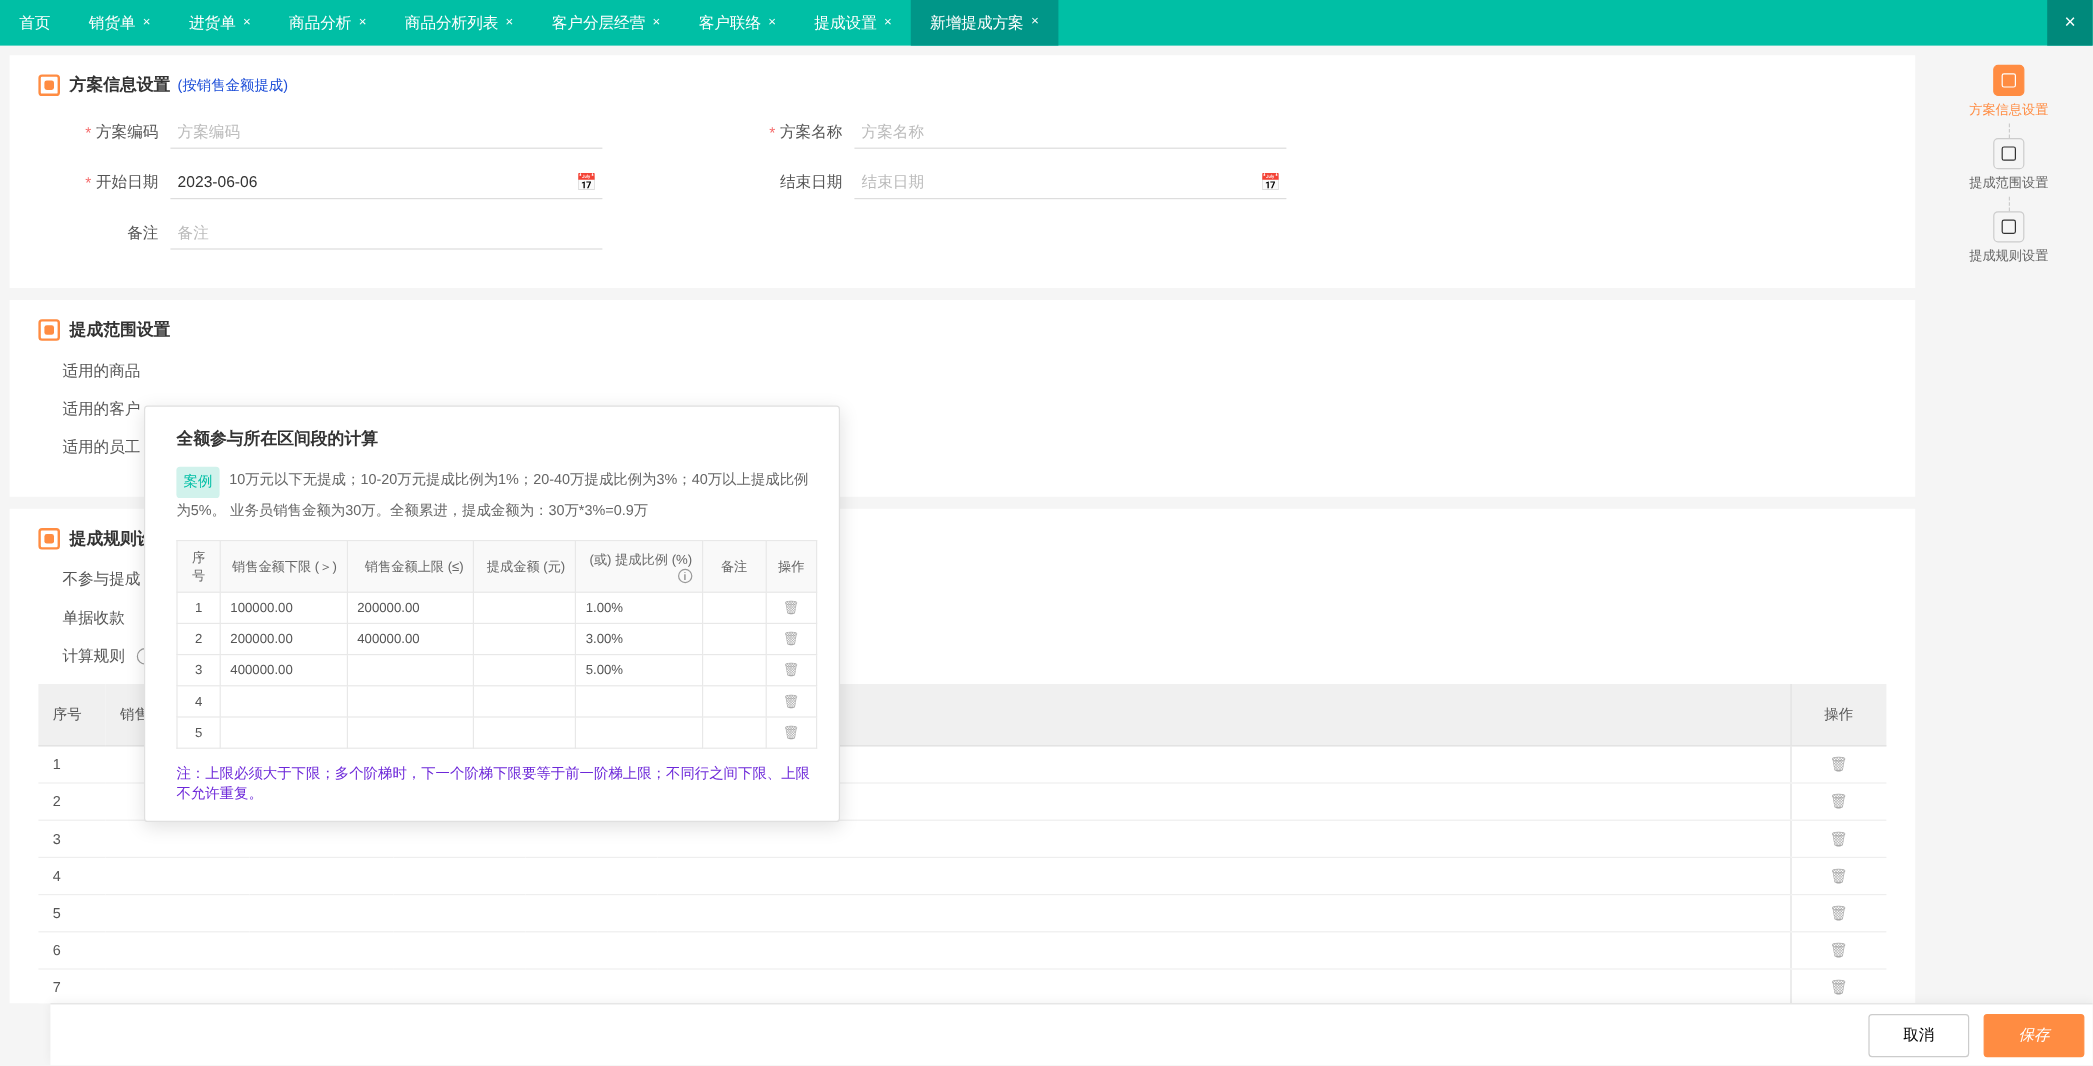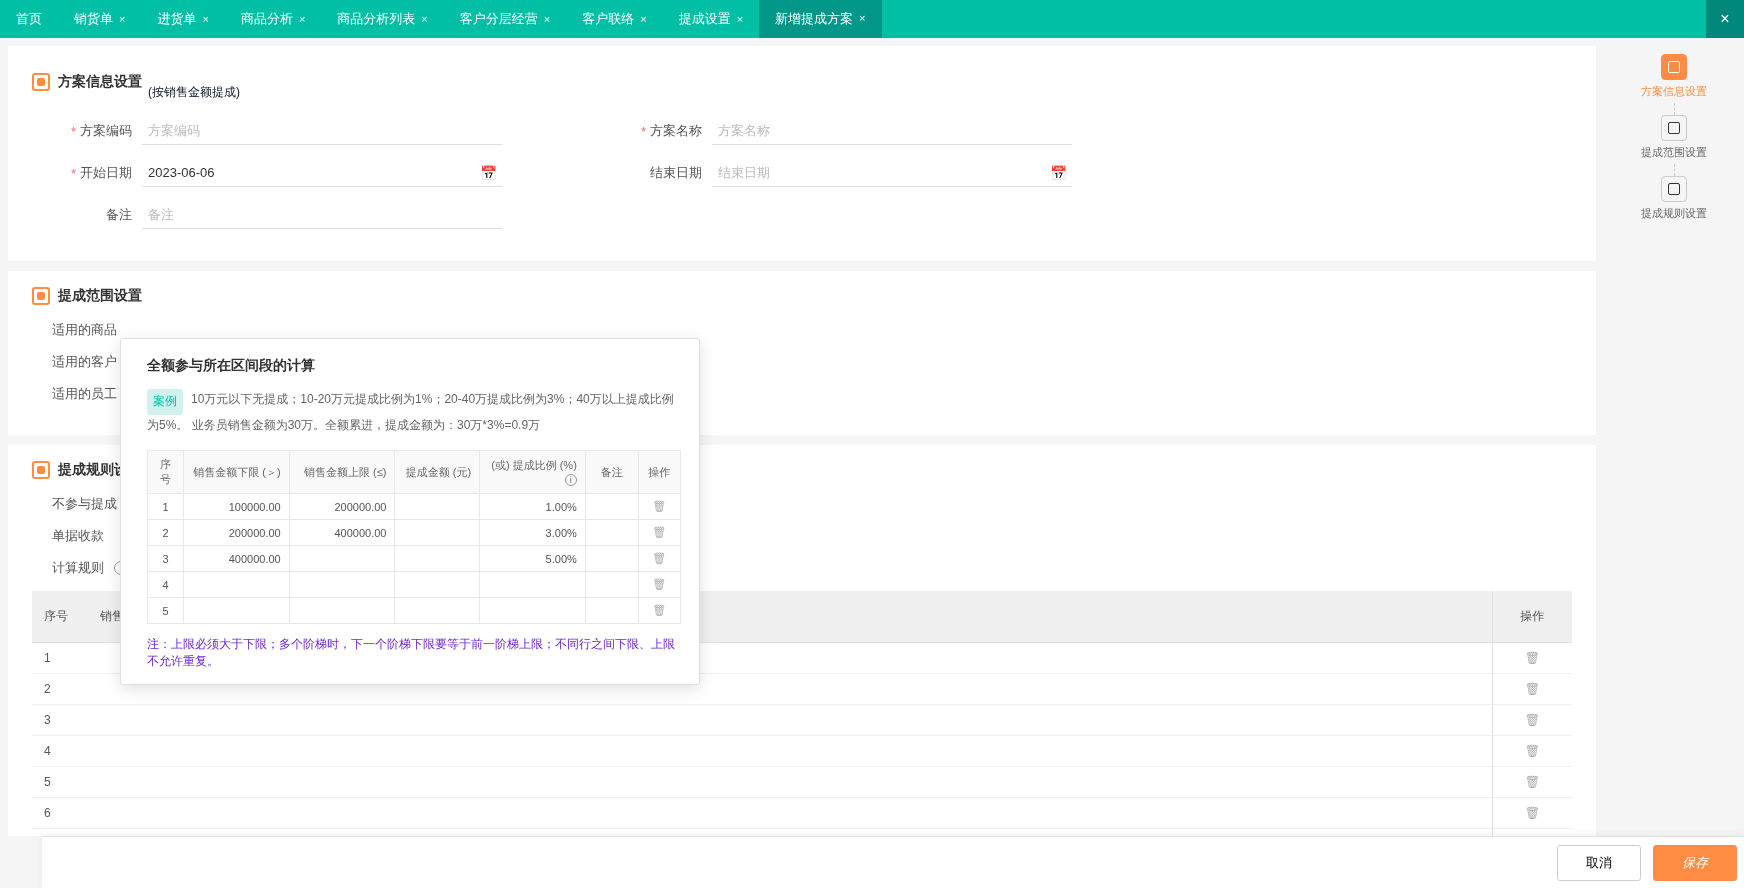--- a/index.html
+++ b/index.html
@@ -101,23 +101,22 @@
       background: #ff8c42;
       border-radius: 2px;
     }
     .section-title {
       font-size: 14px;
       font-weight: bold;
       color: #333;
     }
     .section-subtitle {
       font-size: 12px;
-      color: #0f172a;
+      color: #1d4ed8;
       margin-left: 6px;
-      margin-top: 22px;
     }
     
     .form-row {
       display: flex;
       margin-bottom: 14px;
       align-items: center;
     }
     .form-item {
       display: flex;
       align-items: center;
@@ -240,21 +239,21 @@
       padding: 6px 8px;
       font-size: 11px;
       color: #555;
     }
     .tooltip-table th {
       background: #f9f9f9;
       font-weight: normal;
       color: #666;
     }
     .tooltip-table td.num-col {
-      text-align: right;
+      text-align: left;
     }
     .tooltip-table td.seq-col, .tooltip-table th.seq-col {
       text-align: center;
     }
     .tooltip-table td.action-col, .tooltip-table th.action-col {
       text-align: center;
     }
     .delete-icon {
       color: #aaa;
       cursor: pointer;

